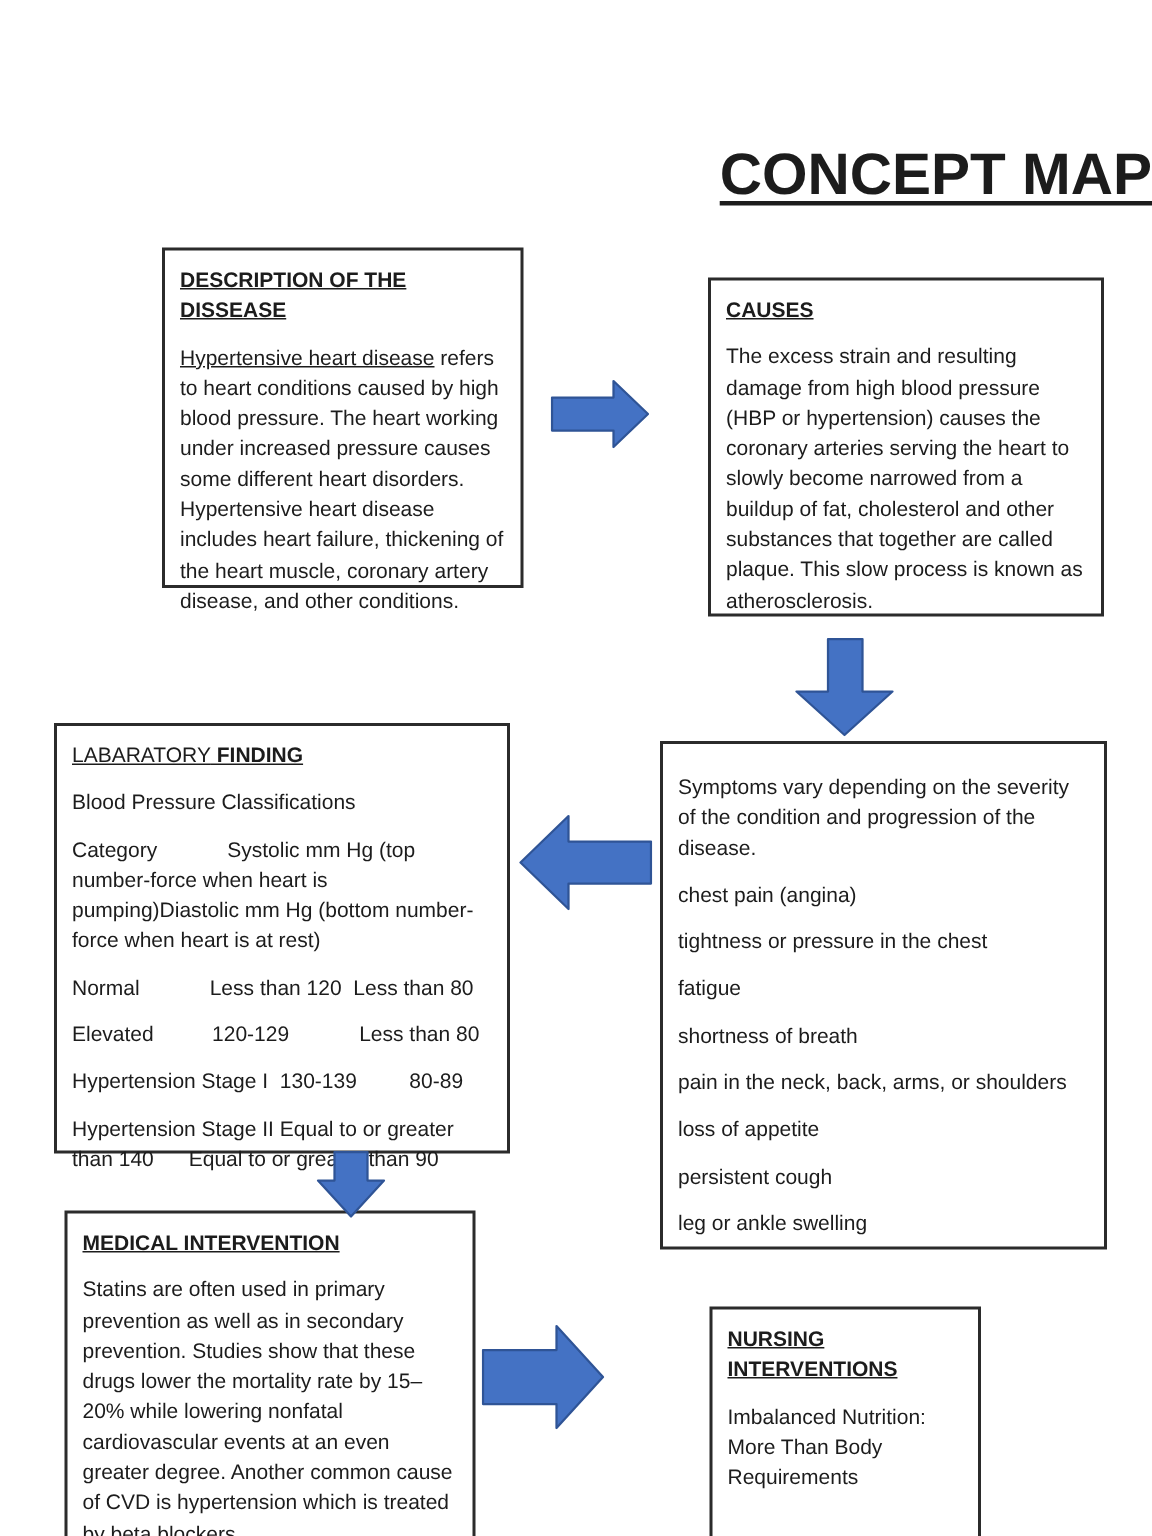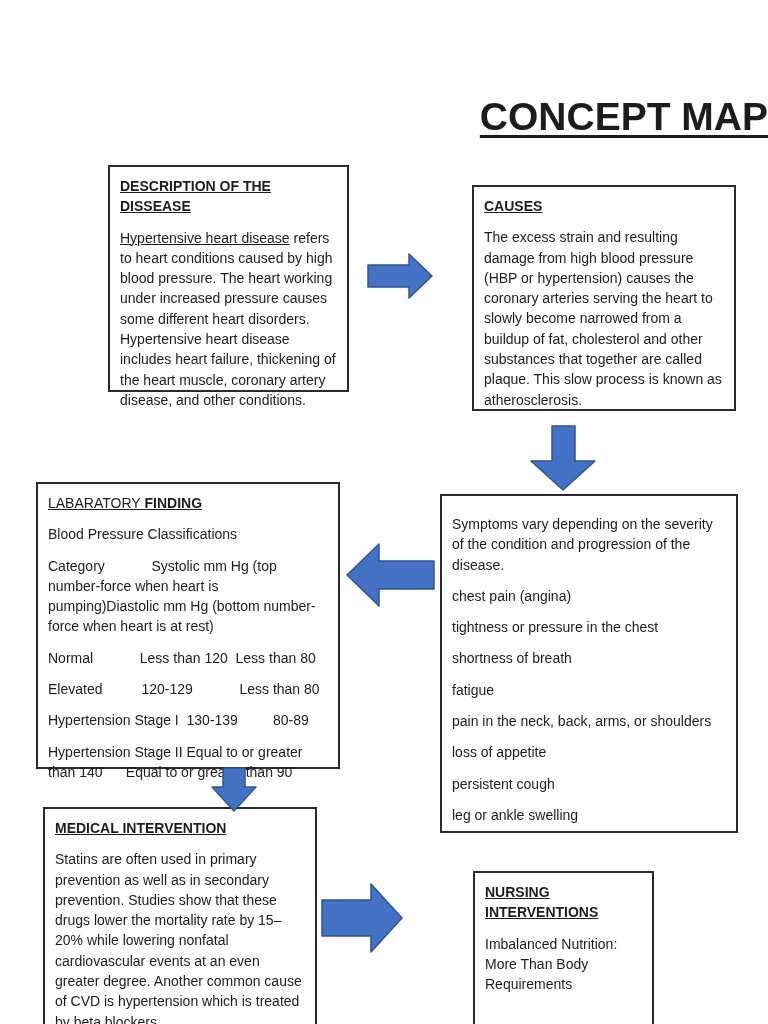--- a/index.html
+++ b/index.html
@@ -87,22 +87,22 @@
 
   <svg class="arrow" id="arrow-left-1" width="89" height="64" viewBox="0 0 89 64">
     <polygon points="88,18 33,18 33,1 1,32 33,63 33,46 88,46"></polygon>
   </svg>
 
   <section class="box" id="box-manifestation">
     <p>Symptoms vary depending on the severity of the condition and progression of the disease.</p>
     <div>
         <p>chest pain (angina)</p>
         <p>tightness or pressure in the chest</p>
+        <p>fatigue</p>
         <p>shortness of breath</p>
-        <p>fatigue</p>
         <p>pain in the neck, back, arms, or shoulders</p>
         <p>loss of appetite</p>
         <p>persistent cough</p>
         <p>leg or ankle swelling</p>
       </div>
   </section>
 
   <svg class="arrow" id="arrow-down-2" width="46" height="45" viewBox="0 0 46 45">
     <polygon points="12,1 34,1 34,20 45,20 23,44 1,20 12,20"></polygon>
   </svg>

